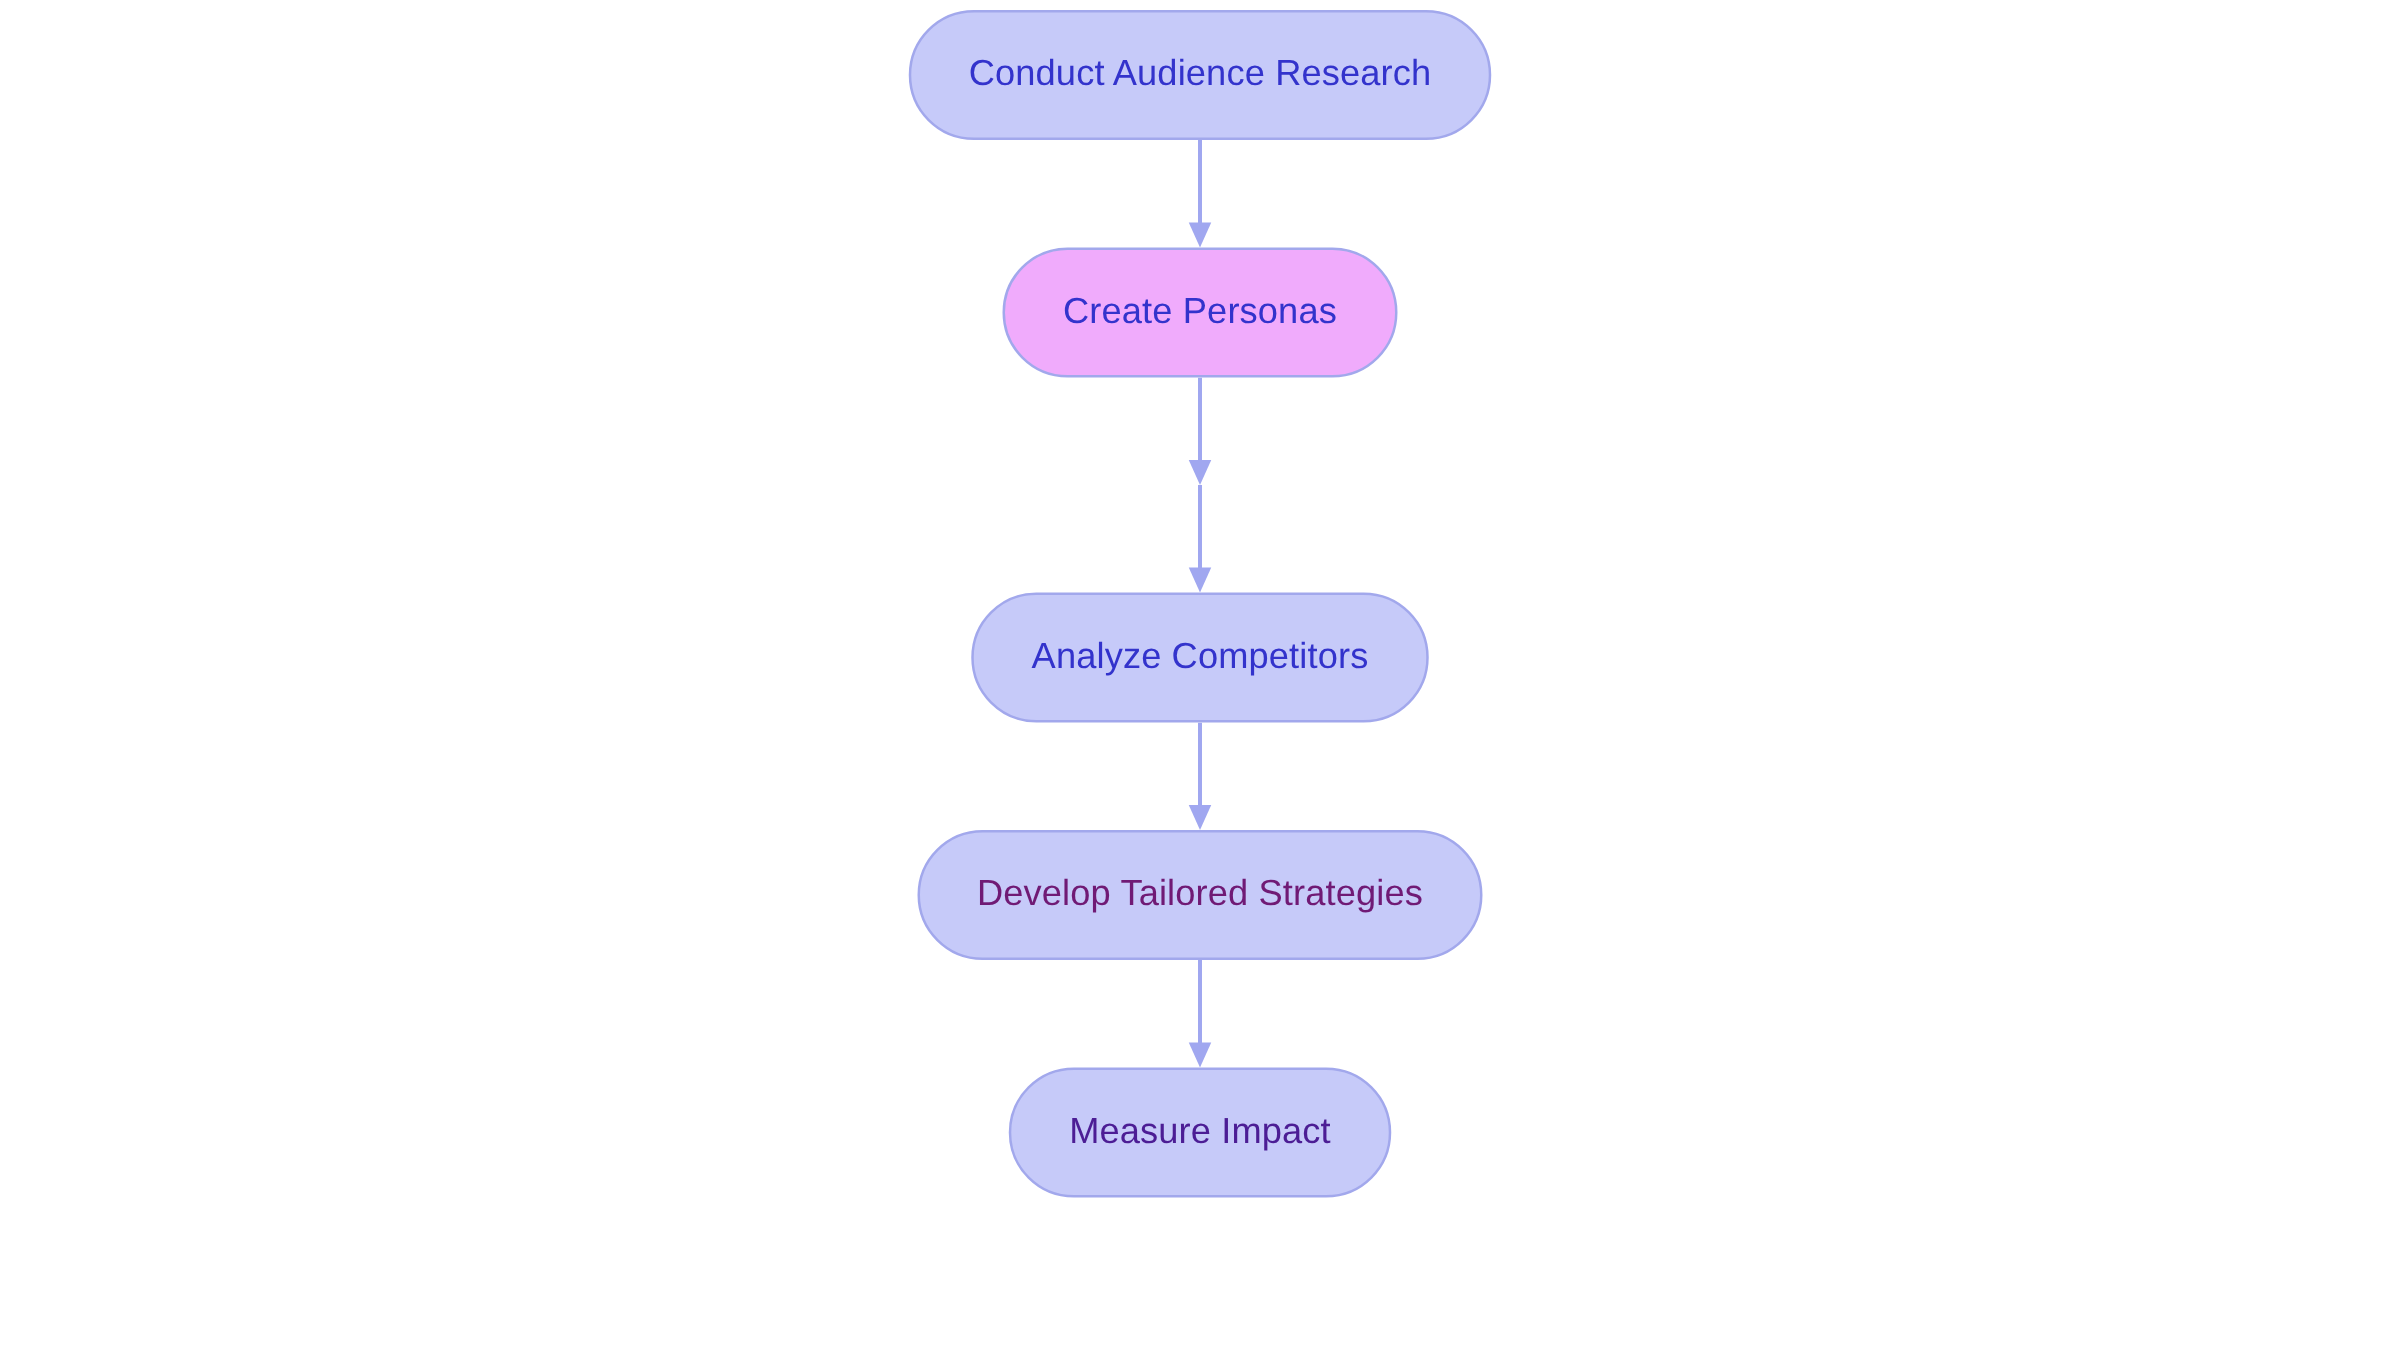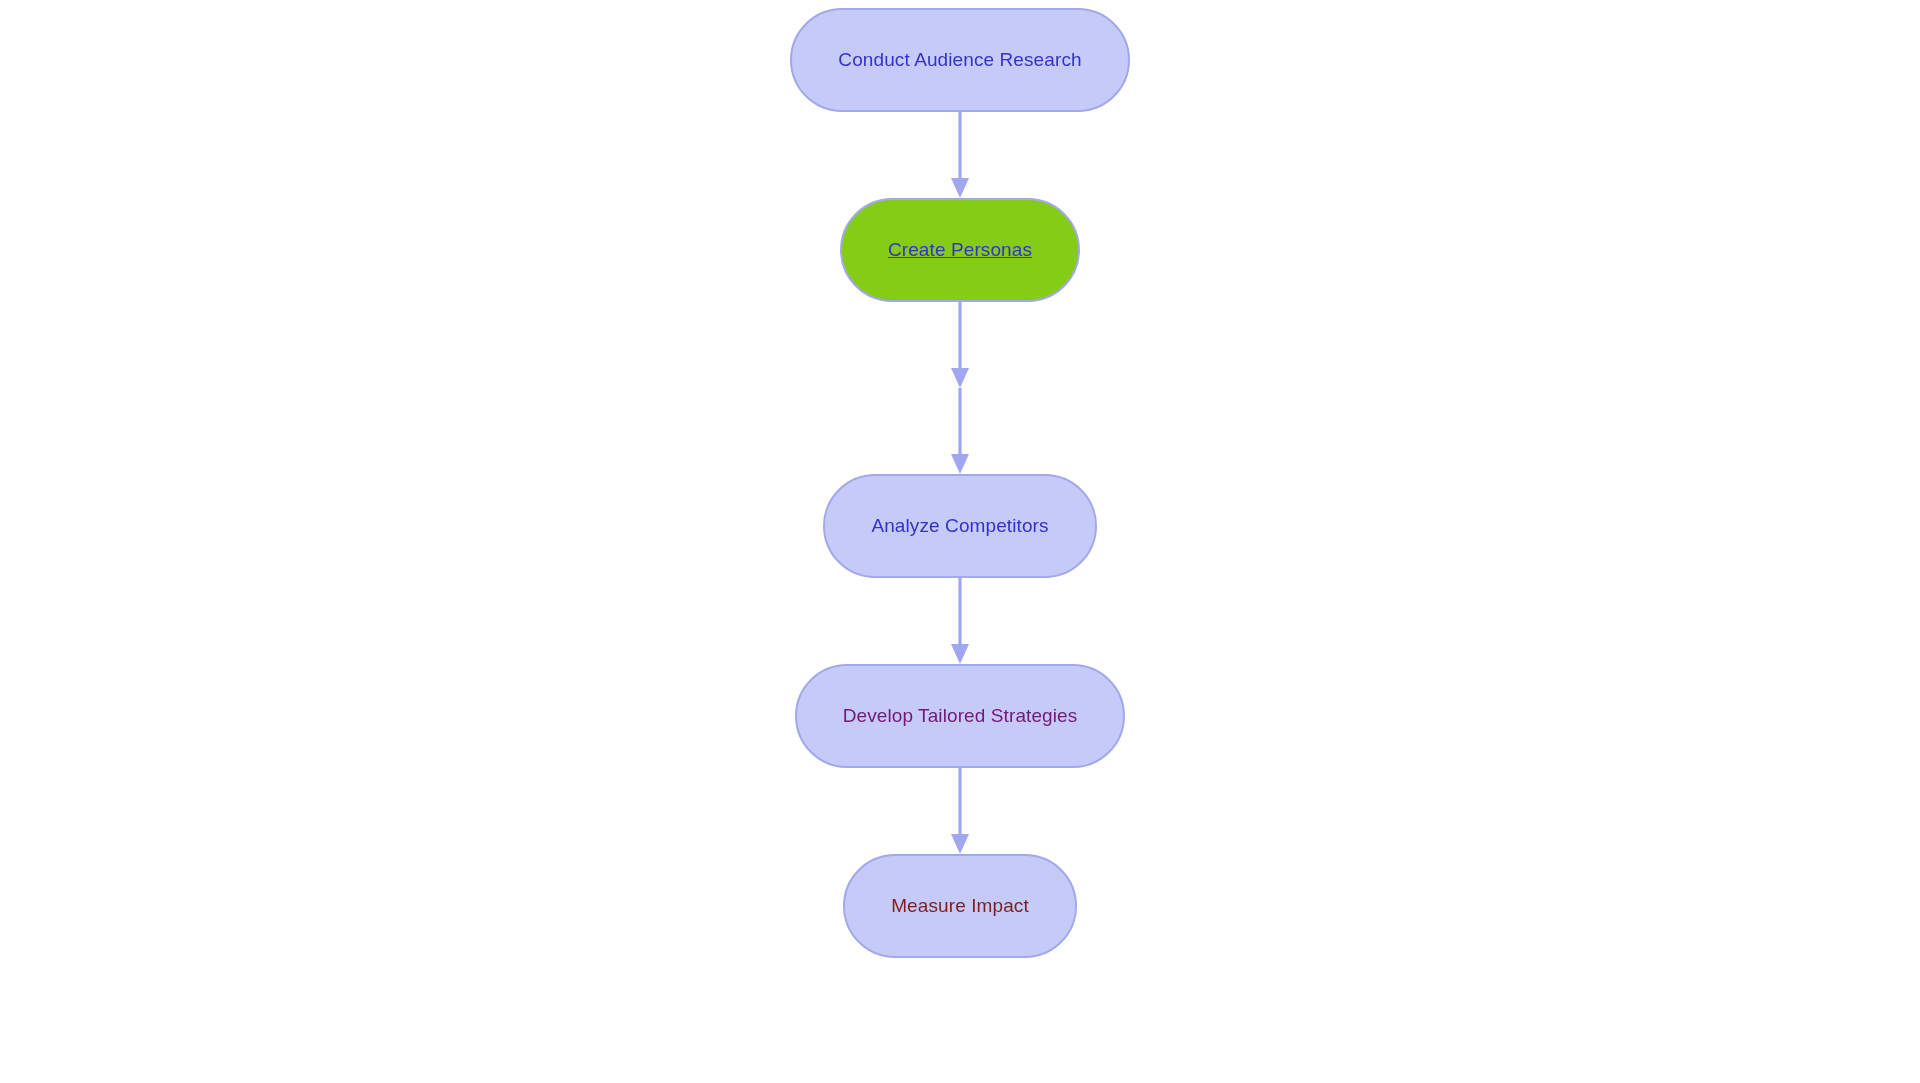--- a/index.html
+++ b/index.html
@@ -37,21 +37,21 @@
   
   .flow-node {
     box-sizing: border-box;
     display: flex;
     align-items: center;
     justify-content: center;
     background: #c6caf9;
     border: 2px solid #a2a8ec;
     border-radius: 999px;
     color: #3333cc;
-    font-size: 19px;
+    font-size: 29px;
     font-weight: 400;
     letter-spacing: 0.1px;
     white-space: nowrap;
     height: 104px;
     padding: 0 46px;
     line-height: 1;
     user-select: none;
   }
   .flow-node .node-label {
     display: block;
@@ -87,21 +87,21 @@
 
     <div class="flow-node" style="background: rgb(198, 202, 249); border-color: rgb(162, 168, 236); color: rgb(51, 51, 204);">
       <span class="node-label">Conduct Audience Research</span>
     </div>
 
     <svg class="flow-connector" viewBox="0 0 26 86">
       <line class="conn-line" x1="13" y1="0" x2="13" y2="68" stroke="#a0a7f0"></line>
       <polygon class="conn-head" points="4,66 22,66 13,86" fill="#a0a7f0"></polygon>
     </svg>
 
-    <div class="flow-node" style="background: #84cc16; border-color: rgb(162, 168, 236); color: rgb(51, 51, 204); text-decoration: underline;">
+    <div class="flow-node" style="background: #f0abfc; border-color: rgb(162, 168, 236); color: rgb(51, 51, 204);">
       <span class="node-label">Create Personas</span>
     </div>
 
     <svg class="flow-connector" viewBox="0 0 26 86">
       <line class="conn-line" x1="13" y1="0" x2="13" y2="68" stroke="#a0a7f0"></line>
       <polygon class="conn-head" points="4,66 22,66 13,86" fill="#a0a7f0"></polygon>
     </svg>
 
 
     <svg class="flow-connector" viewBox="0 0 26 86">
@@ -120,18 +120,18 @@
 
     <div class="flow-node" style="background: rgb(198, 202, 249); border-color: rgb(162, 168, 236); color: #701a75;">
       <span class="node-label">Develop Tailored Strategies</span>
     </div>
 
     <svg class="flow-connector" viewBox="0 0 26 86">
       <line class="conn-line" x1="13" y1="0" x2="13" y2="68" stroke="#a0a7f0"></line>
       <polygon class="conn-head" points="4,66 22,66 13,86" fill="#a0a7f0"></polygon>
     </svg>
 
-    <div class="flow-node" style="background: rgb(198, 202, 249); border-color: rgb(162, 168, 236); color: #7f1d1d;">
+    <div class="flow-node" style="background: rgb(198, 202, 249); border-color: rgb(162, 168, 236); color: #4c1d95;">
       <span class="node-label">Measure Impact</span>
     </div>
 
   </div>
 </div>
 
 </body></html>

